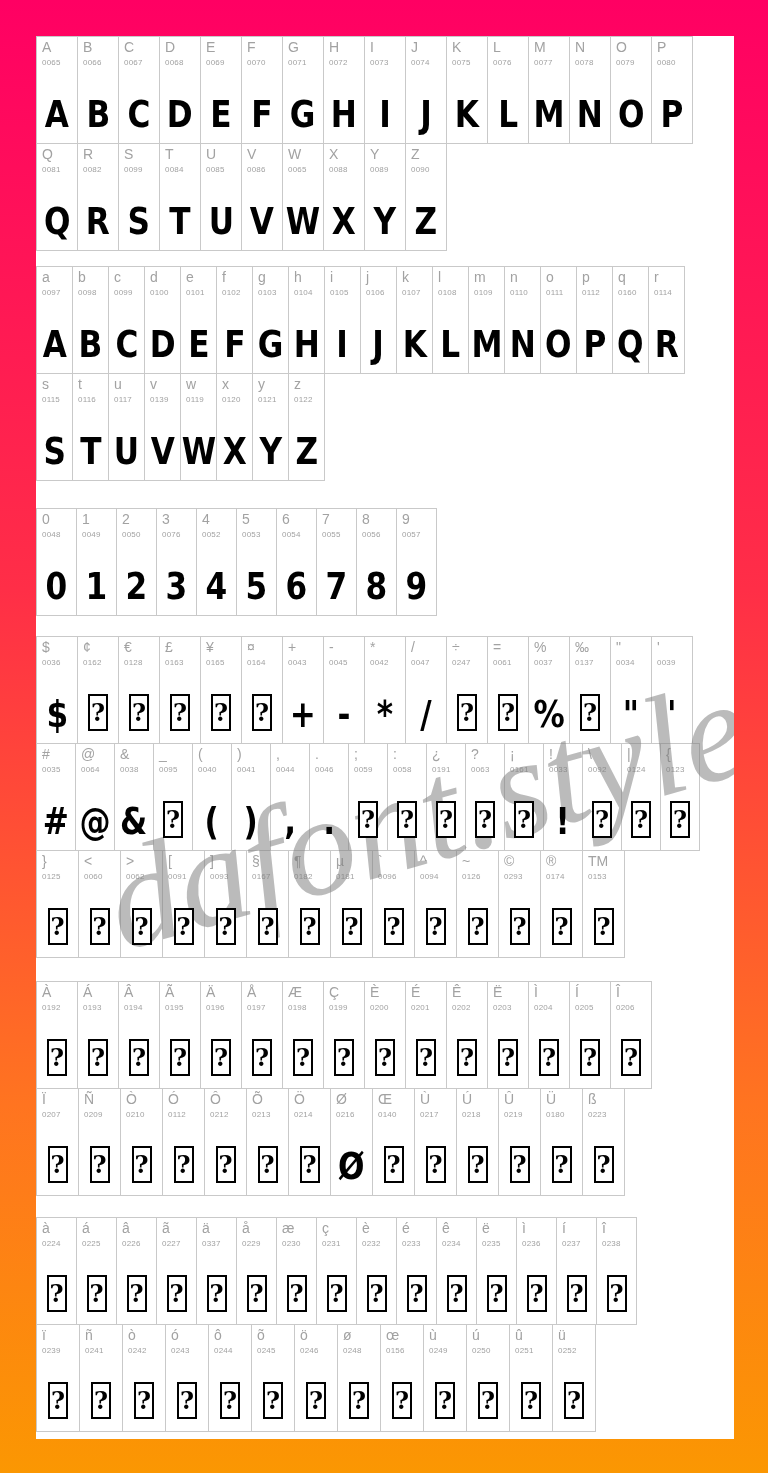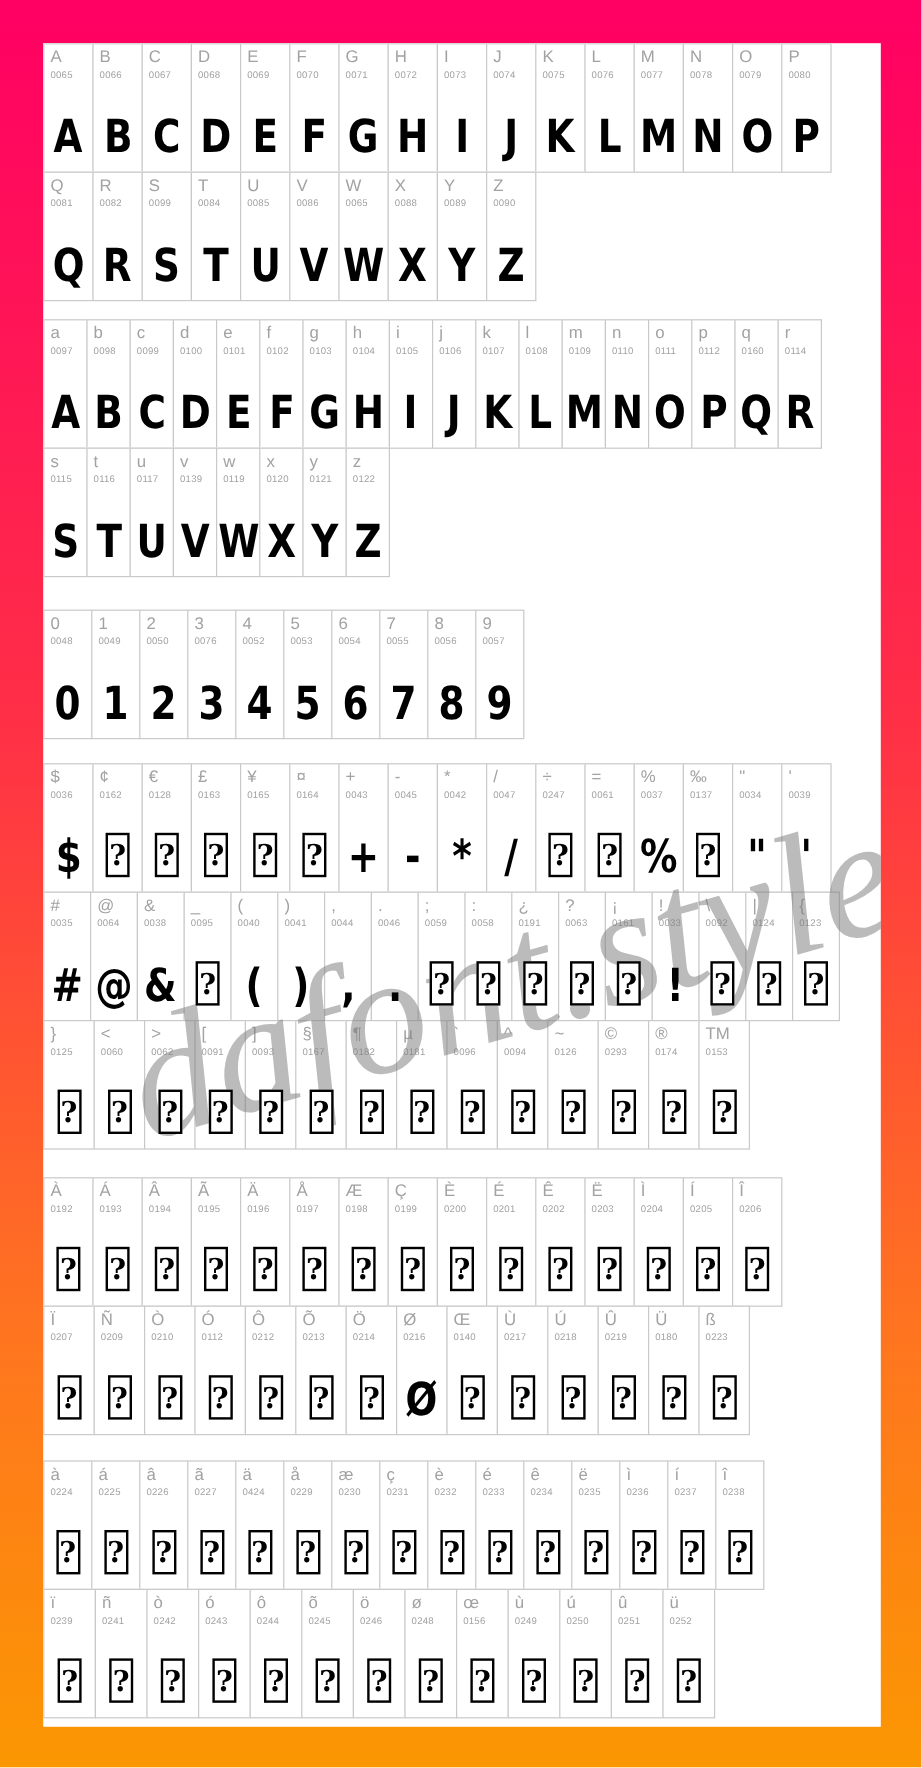--- a/index.html
+++ b/index.html
@@ -1079,21 +1079,21 @@
             </div>
             <div class="cell" style="width: 41px;">
               <span class="label">ã</span>
               <span class="code">0227</span>
               <div class="gwrap">
                 <span class="notdef">?</span>
               </div>
             </div>
             <div class="cell" style="width: 41px;">
               <span class="label">ä</span>
-              <span class="code">0424</span>
+              <span class="code">0337</span>
               <div class="gwrap">
                 <span class="notdef">?</span>
               </div>
             </div>
             <div class="cell" style="width: 41px;">
               <span class="label">å</span>
               <span class="code">0229</span>
               <div class="gwrap">
                 <span class="notdef">?</span>
               </div>

